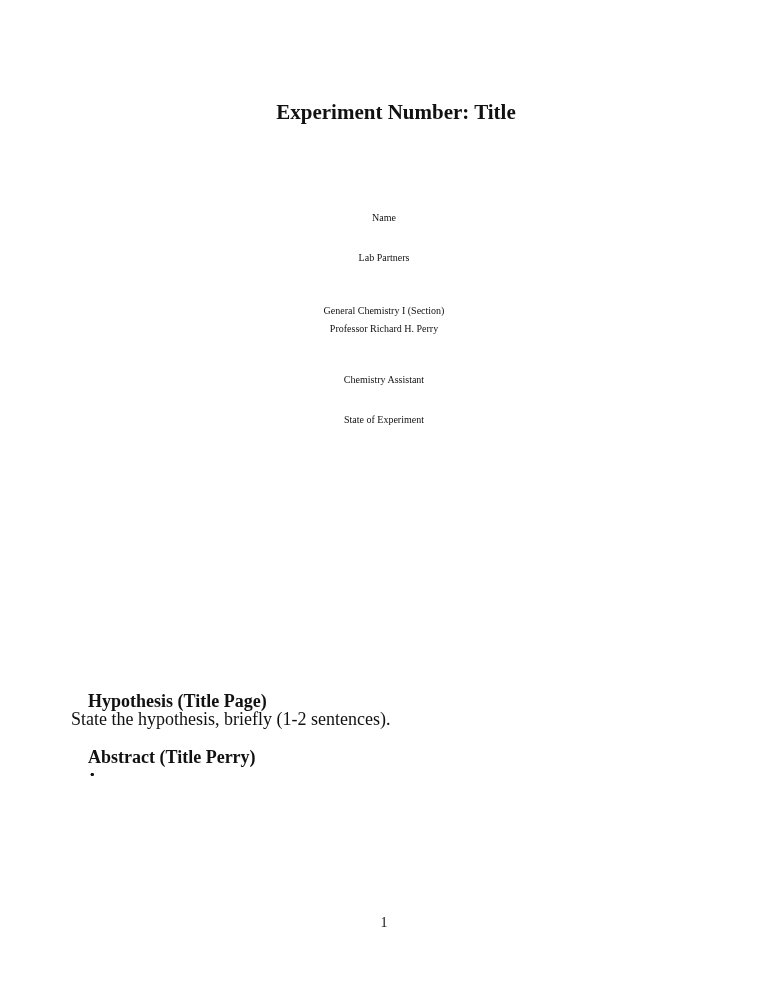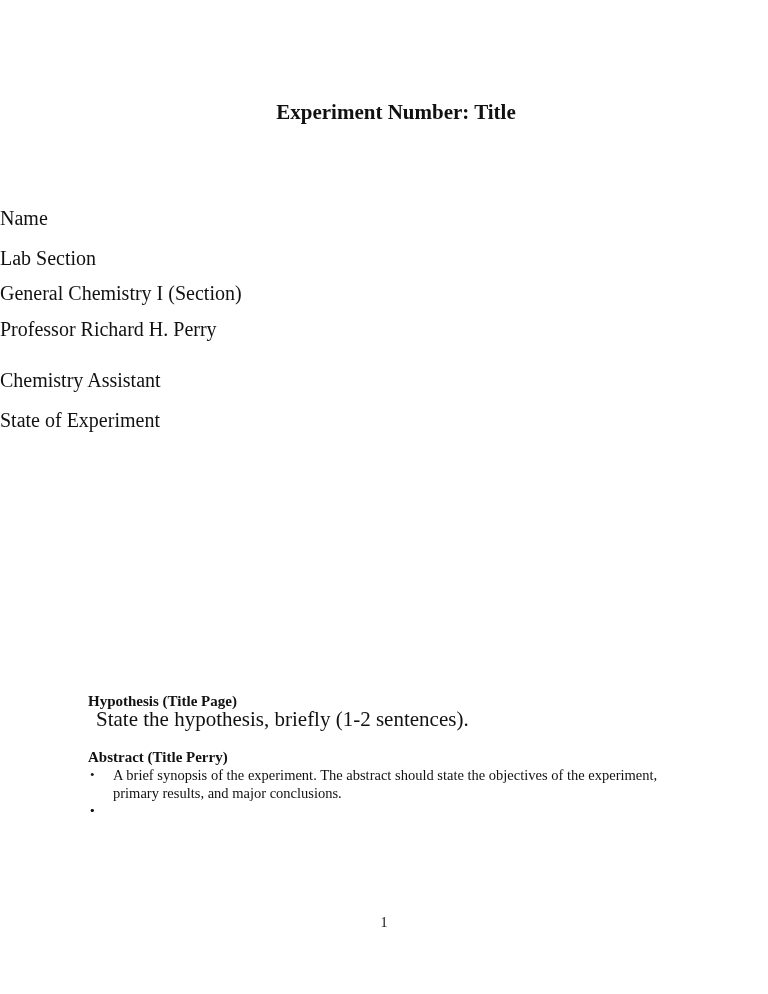--- a/index.html
+++ b/index.html
@@ -5,61 +5,60 @@
     html, body { margin: 0; padding: 0; background: #ffffff; }
     body {
       width: 768px; height: 994px; position: relative; overflow: hidden;
       font-family: "Liberation Serif", "DejaVu Serif", serif; color: #111111;
     }
     .title {
       position: absolute; top: 88px; left: 0; width: 768px; text-align: center;
       font-size: 21px; font-weight: bold; margin: 12px;
     }
     .center-line {
-      position: absolute; left: 0; width: 768px; text-align: left;
-      font-size: 20px; line-height: 20px;
+      position: absolute; left: 0; width: 768px; text-align: center;
+      font-size: 10px; line-height: 20px;
     }
     .section-head {
-      position: absolute; left: 88px; font-size: 15px; font-weight: bold; line-height: 18px;
+      position: absolute; left: 88px; font-size: 18px; font-weight: bold; line-height: 18px;
     }
     .para {
-      position: absolute; left: 96px; font-size: 21px; line-height: 18px;
+      position: absolute; left: 71px; font-size: 18px; line-height: 18px;
     }
     ul.bullets {
       position: absolute; left: 88px; top: 766px; width: 610px; margin: 0; padding: 0;
       list-style: none; font-size: 14.5px; line-height: 18px;
     }
     ul.bullets li { position: relative; padding-left: 25px; margin: 0; }
     ul.bullets li .dot {
       position: absolute; left: 2px; top: 0; font-size: 13px;
     }
     .page-num {
       position: absolute; top: 915px; left: 0; width: 768px; text-align: center; font-size: 14px;
     }
   </style>
 </head>
 <body>
 
 <h1 class="title">Experiment Number: Title</h1>
 
 <div class="center-line" style="top:208px">Name</div>
-<div class="center-line" style="top:248px">Lab Section</div>
-<div class="center-line" style="top:283px">General Chemistry I (Section)</div>
+<div class="center-line" style="top:248px">Lab Partners</div>
+<div class="center-line" style="top:301px">General Chemistry I (Section)</div>
 <div class="center-line" style="top:319px">Professor Richard H. Perry</div>
 <div class="center-line" style="top:370px">Chemistry Assistant</div>
 <div class="center-line" style="top:410px">State of Experiment</div>
 
 <div class="section-head" style="top:692px">Hypothesis (Title Page)</div>
 <div class="para" style="top:710px">State the hypothesis, briefly (1-2 sentences).</div>
 
 <div class="section-head" style="top:748px">Abstract (Title Perry)</div>
 <ul class="bullets">
   <li>
     <span class="dot">•</span>
-    <span>A brief synopsis of the experiment. The abstract should state the objectives of the experiment, primary results, and major conclusions.</span>
   </li>
   <li>
     <span class="dot">•</span>
   </li>
   <li>
     <span class="dot">•</span>
   </li>
 </ul>
 
 <div class="page-num">1</div>

